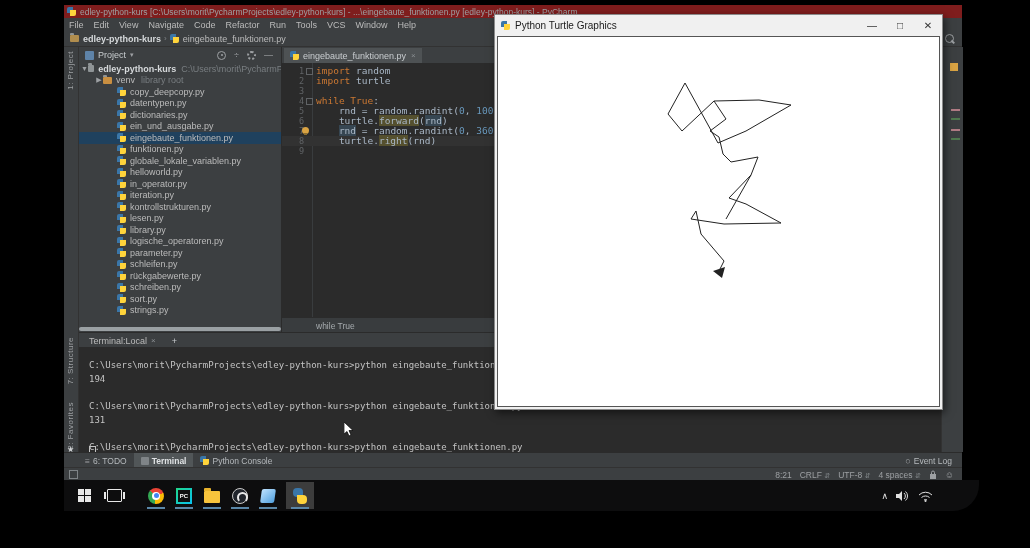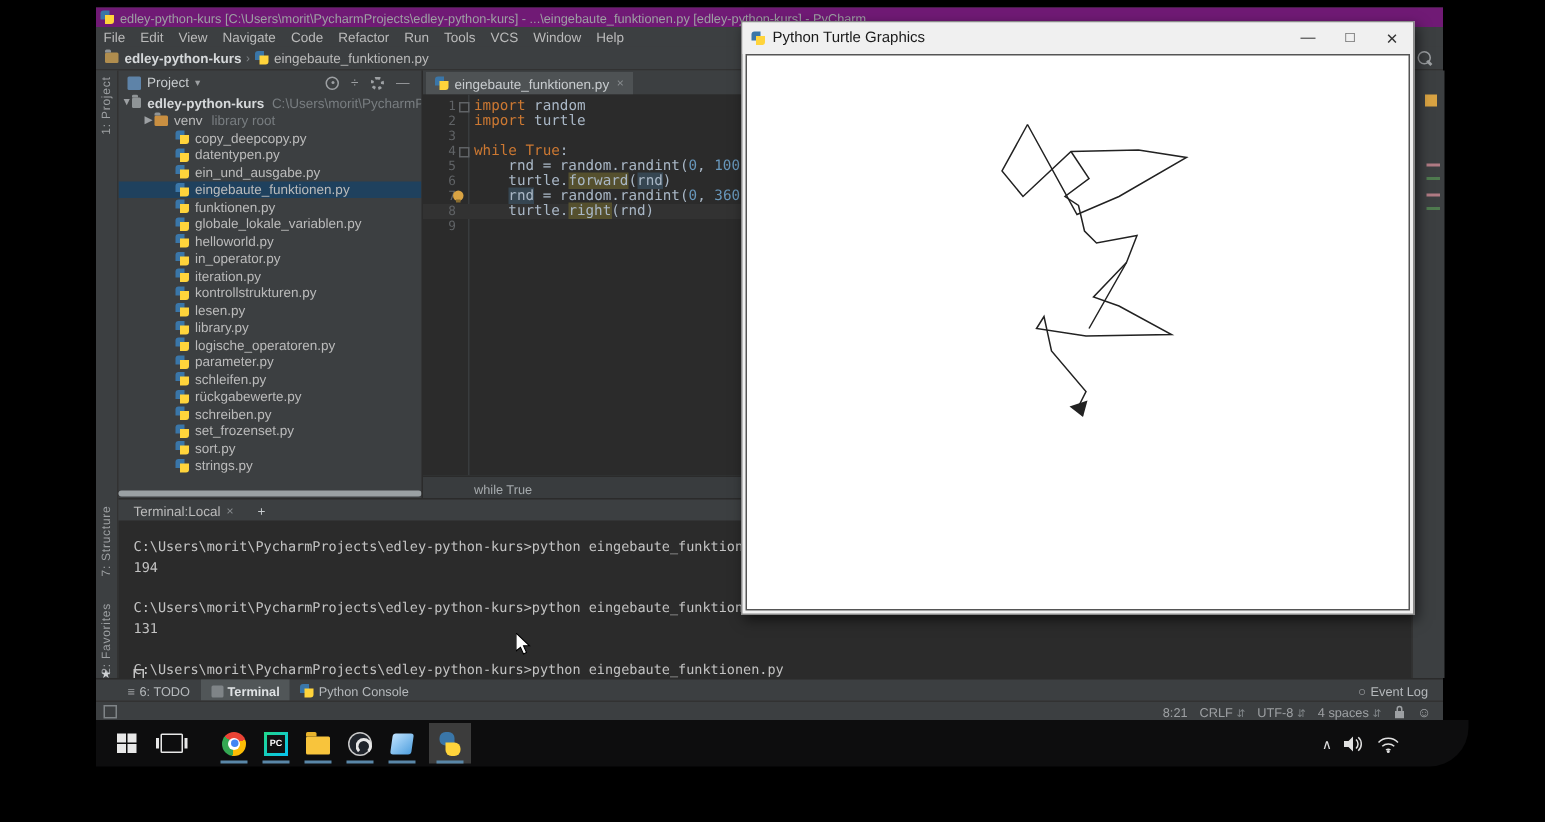--- a/index.html
+++ b/index.html
@@ -1,21 +1,21 @@
 <!DOCTYPE html>
 <html><head>
 <meta charset="utf-8">
 <style>
   html,body{margin:0;padding:0;background:#000;}
   #stage{position:relative;width:1030px;height:548px;background:#000;overflow:hidden;
          font-family:"Liberation Sans",sans-serif;color:#bbbbbb;}
   .abs{position:absolute;}
   
   #ide{position:absolute;left:64px;top:5px;width:898px;height:475px;background:#3c3f41;}
-  #title-bar{position:absolute;left:0;top:0;width:100%;height:13px;background:#701a75;
+  #title-bar{position:absolute;left:0;top:0;width:100%;height:13px;background:#7f1d1d;
              font-size:8.5px;color:#9da0a3;display:flex;align-items:center;white-space:nowrap;overflow:hidden;}
   #menu-bar{position:absolute;left:0;top:13px;width:100%;height:13px;background:#3c3f41;
             display:flex;align-items:center;font-size:9px;color:#bbbbbb;}
   #menu-bar .menu-item{padding:0 5px;}
   #nav-bar{position:absolute;left:0;top:26px;width:100%;height:15px;background:#3c3f41;
            border-bottom:1px solid #323232;display:flex;align-items:center;font-size:9px;color:#bbbbbb;}
   .crumb-sep{color:#7f8487;margin:0 3px;font-size:8px;}
   
   #left-stripe{position:absolute;left:0;top:42px;width:14px;height:405px;background:#3c3f41;
                border-right:1px solid #323232;}
@@ -195,20 +195,25 @@
           <span>copy_deepcopy.py</span>
         </div>
         <div class="tree-row">
           <span style="width:38px;flex:none"></span>
           <span class="icon-py"></span>
           <span>datentypen.py</span>
         </div>
         <div class="tree-row">
           <span style="width:38px;flex:none"></span>
           <span class="icon-py"></span>
+          <span>dictionaries.py</span>
+        </div>
+        <div class="tree-row">
+          <span style="width:38px;flex:none"></span>
+          <span class="icon-py"></span>
           <span>ein_und_ausgabe.py</span>
         </div>
         <div class="tree-row sel">
           <span style="width:38px;flex:none"></span>
           <span class="icon-py"></span>
           <span>eingebaute_funktionen.py</span>
         </div>
         <div class="tree-row">
           <span style="width:38px;flex:none"></span>
           <span class="icon-py"></span>
@@ -266,25 +271,20 @@
         </div>
         <div class="tree-row">
           <span style="width:38px;flex:none"></span>
           <span class="icon-py"></span>
           <span>rückgabewerte.py</span>
         </div>
         <div class="tree-row">
           <span style="width:38px;flex:none"></span>
           <span class="icon-py"></span>
           <span>schreiben.py</span>
-        </div>
-        <div class="tree-row">
-          <span style="width:38px;flex:none"></span>
-          <span class="icon-py"></span>
-          <span>set_frozenset.py</span>
         </div>
         <div class="tree-row">
           <span style="width:38px;flex:none"></span>
           <span class="icon-py"></span>
           <span>sort.py</span>
         </div>
         <div class="tree-row">
           <span style="width:38px;flex:none"></span>
           <span class="icon-py"></span>
           <span>strings.py</span>

